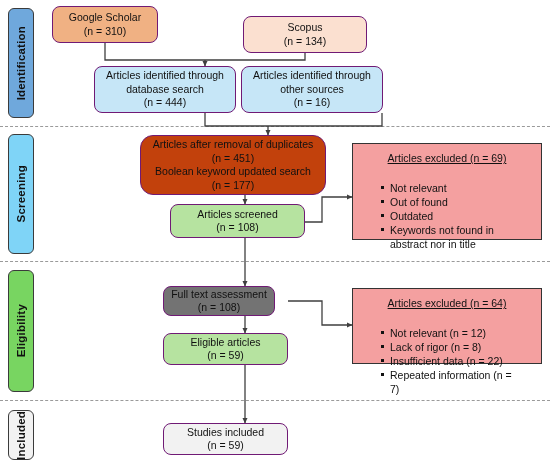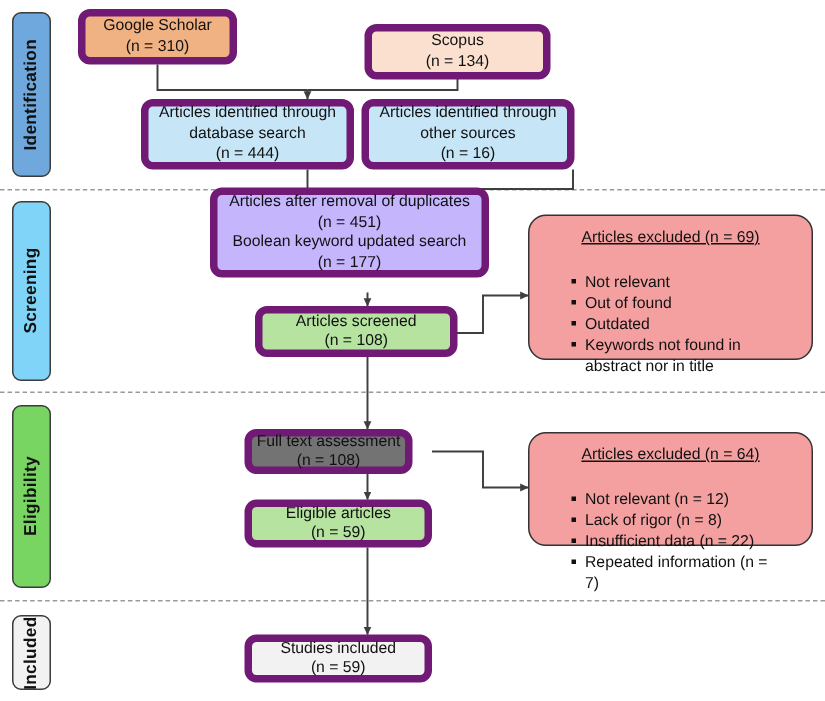--- a/index.html
+++ b/index.html
@@ -35,39 +35,39 @@
     font-size: 11.5px;
     font-weight: bold;
     color: #111111;
     letter-spacing: 0.2px;
     white-space: nowrap;
   }
   
   .node {
     position: absolute;
     box-sizing: border-box;
-    border: 5px solid #701a75;
+    border: 1px solid #701a75;
     border-radius: 8px;
     display: flex;
     flex-direction: column;
     align-items: center;
     justify-content: center;
     font-size: 10.5px;
     color: #111111;
     line-height: 13.5px;
     text-align: center;
     padding: 2px 4px;
   }
   .node .ln { display: block; white-space: nowrap; }
   
   .excl {
     position: absolute;
     box-sizing: border-box;
     border: 1px solid #333333;
-    border-radius: 12px;
+    border-radius: 0;
     padding: 7px 8px 7px 8px;
     font-size: 10.5px;
     color: #111111;
     line-height: 14px;
   }
   .excl-title {
     text-align: center;
     text-decoration: underline;
     margin-bottom: 2px;
     white-space: nowrap;
@@ -174,21 +174,21 @@
     <span class="ln">database search</span>
     <span class="ln">(n = 444)</span>
   </div>
 
   <div class="node" style="left:241px; top:66px; width:142px; height:47px; background:#c6e6f7;">
     <span class="ln">Articles identified through</span>
     <span class="ln">other sources</span>
     <span class="ln">(n = 16)</span>
   </div>
 
-  <div class="node" style="left:140px; top:125px; width:186px; height:60px; background:#c4b5fd;">
+  <div class="node" style="left:140px; top:135px; width:186px; height:60px; background:#c2410c;border-radius:13px;">
     <span class="ln">Articles after removal of duplicates</span>
     <span class="ln">(n = 451)</span>
     <span class="ln">Boolean keyword updated search</span>
     <span class="ln">(n = 177)</span>
   </div>
 
   <div class="node" style="left:170px; top:204px; width:135px; height:34px; background:#b6e3a0;">
     <span class="ln">Articles screened</span>
     <span class="ln">(n = 108)</span>
   </div>

